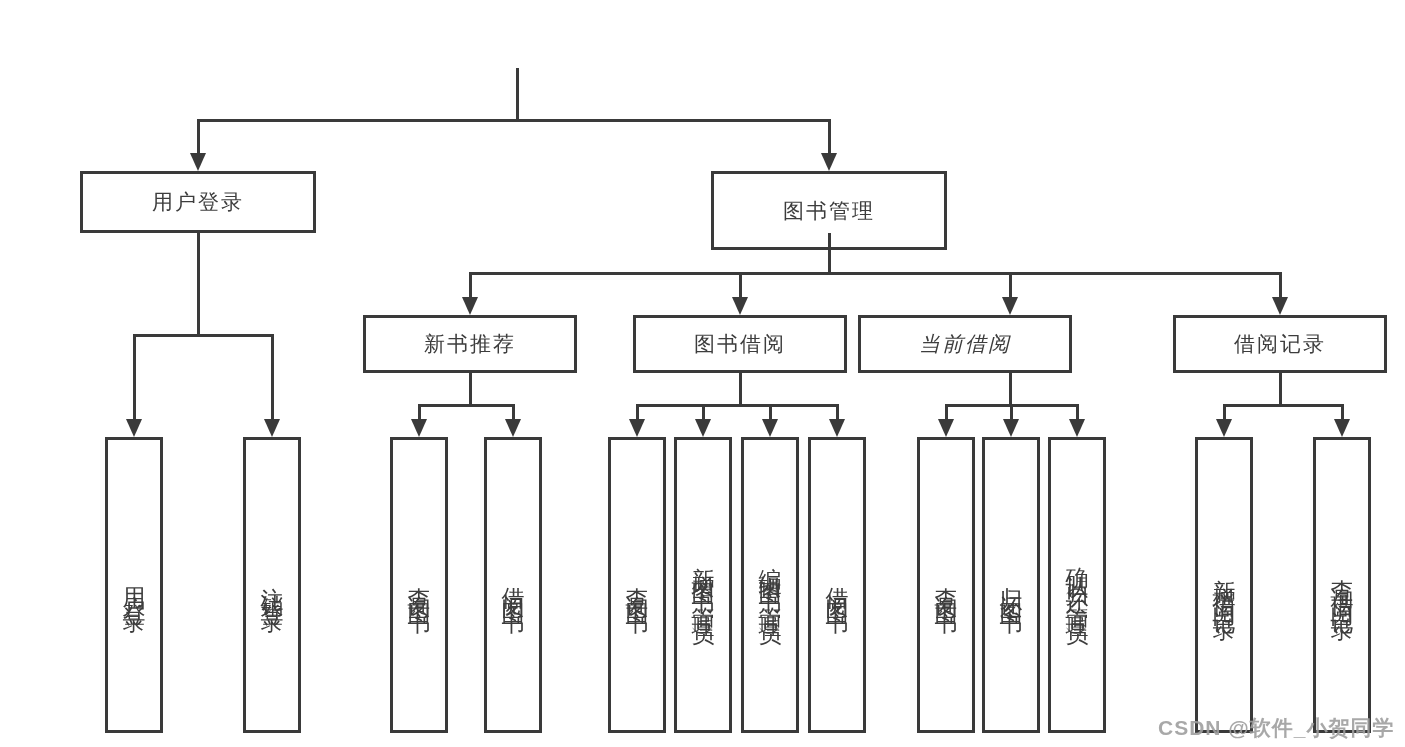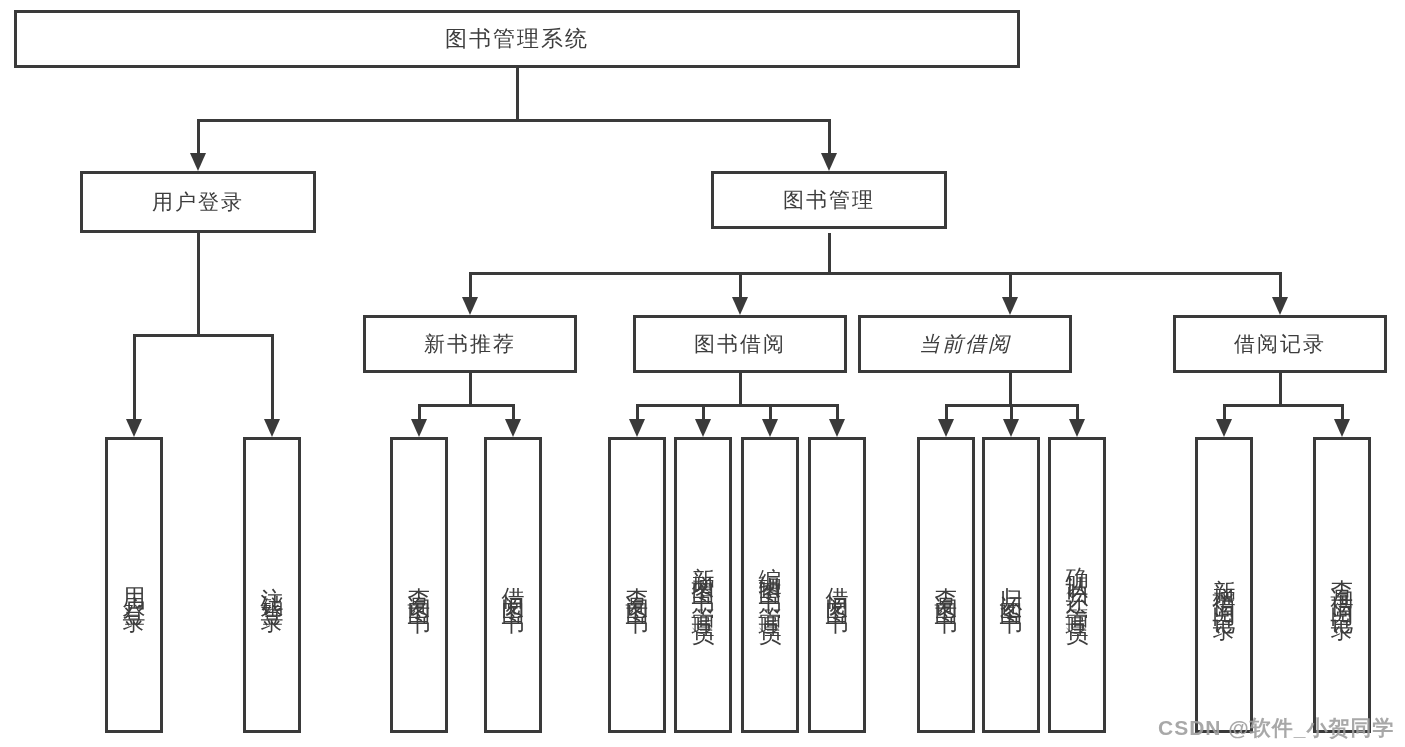--- a/index.html
+++ b/index.html
@@ -19,21 +19,21 @@
     background: #ffffff;
     display: flex;
     align-items: center;
     justify-content: center;
     font-size: 21px;
     letter-spacing: 2px;
     color: #3d3d3d;
   }
   .box.root  { left: 14px;  top: 10px;  width: 1006px; height: 58px; font-size: 22px; }
   .box.lvl2a { left: 80px;  top: 171px; width: 236px;  height: 62px; }
-  .box.lvl2b { left: 711px; top: 171px; width: 236px;  height: 58px; }
+  .box.lvl2b { left: 711px; top: 171px; width: 236px;  height: 79px; }
   .box.lvl3  { top: 315px;  width: 214px; height: 58px; }
   .box.l3a { left: 363px; }
   .box.l3b { left: 633px; }
   .box.l3c { left: 858px; font-style: italic; }
   .box.l3d { left: 1173px; }
   .box.leaf {
     top: 437px; width: 58px; height: 296px;
     writing-mode: vertical-rl;
     text-orientation: mixed;
     font-size: 23px;
@@ -73,21 +73,20 @@
     z-index: 5;
     white-space: nowrap;
     font-weight: bold;
   }
 </style>
 </head>
 <body>
 
 <div class="canvas">
 
-  <div class="box root">图书管理系统</div>
   <div class="box lvl2a">用户登录</div>
   <div class="box lvl2b">图书管理</div>
 
   <div class="box lvl3 l3b">图书借阅</div>
   <div class="box lvl3 l3a">新书推荐</div>
   <div class="box lvl3 l3c">当前借阅</div>
   <div class="box lvl3 l3d">借阅记录</div>
 
   <div class="box leaf p1">用户登录</div>
   <div class="box leaf p2">注销登录</div>

